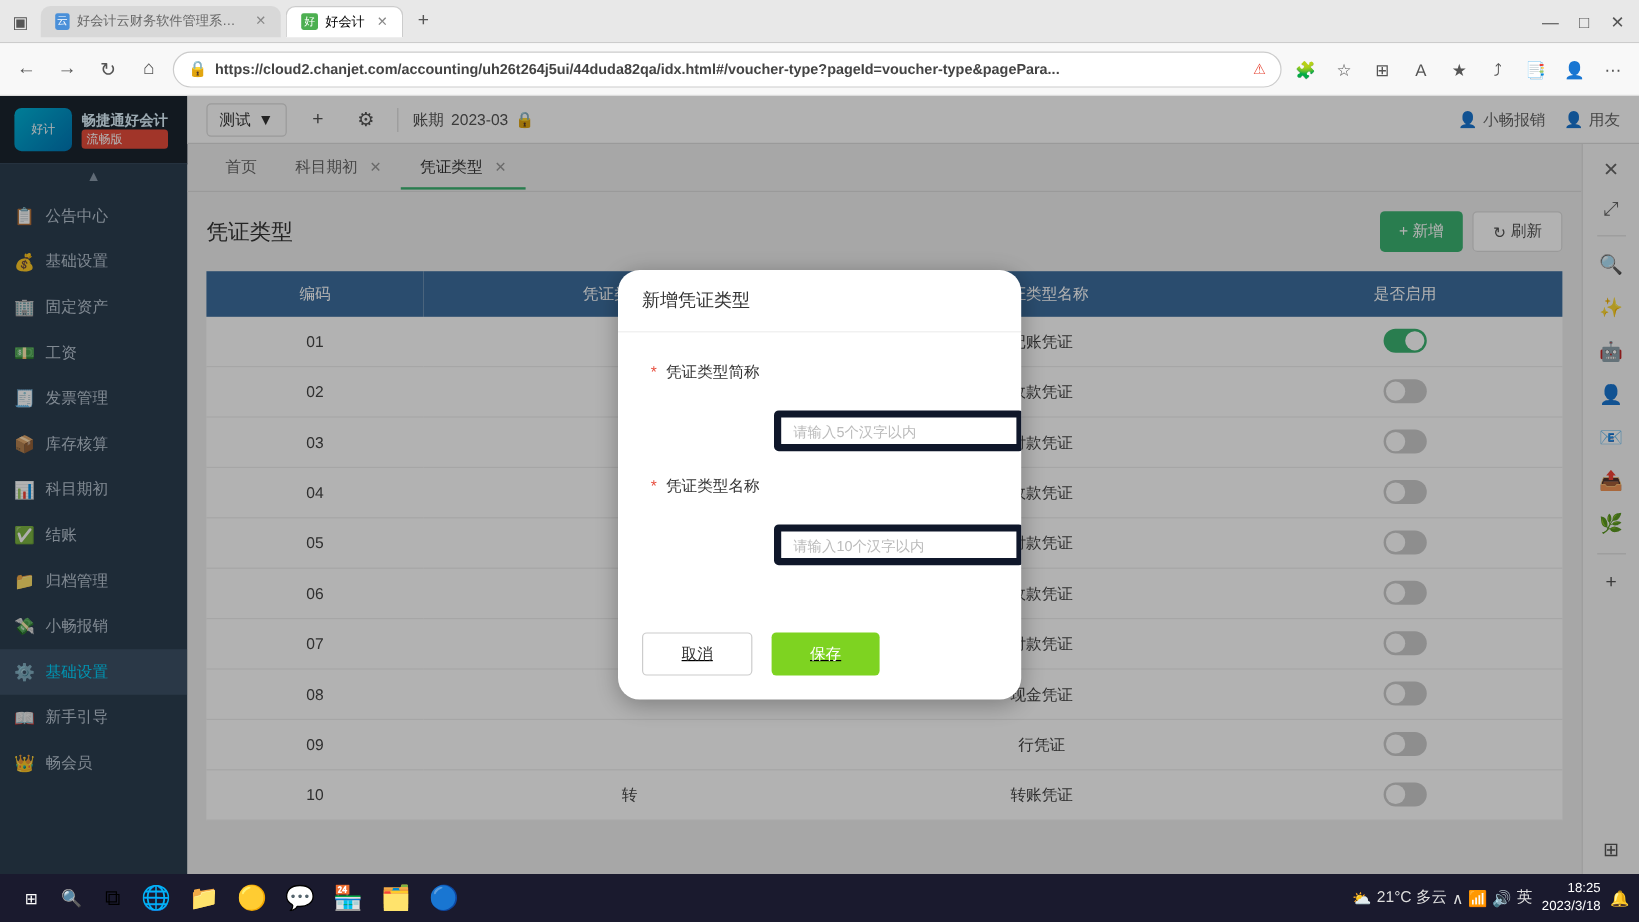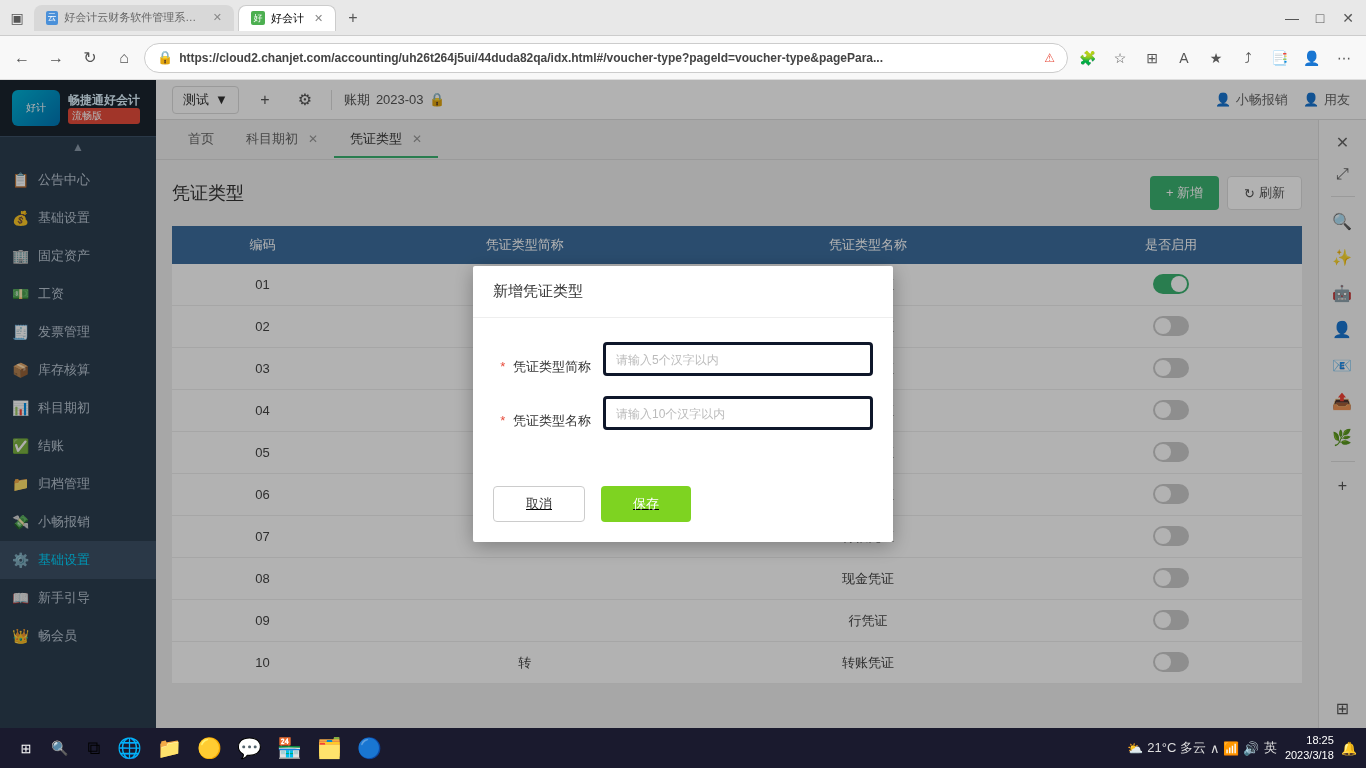--- a/index.html
+++ b/index.html
@@ -82,27 +82,27 @@
     .toggle.off .toggle-knob { transform: translateX(0); }
 
     
     .right-panel { width: 48px; background: #f8f8f8; border-left: 1px solid #ddd; display: flex; flex-direction: column; align-items: center; padding: 8px 0; gap: 4px; }
     .right-panel-btn { width: 32px; height: 32px; display: flex; align-items: center; justify-content: center; border-radius: 4px; cursor: pointer; color: #555; font-size: 16px; }
     .right-panel-divider { width: 24px; height: 1px; background: #ddd; margin: 4px 0; }
     .panel-close-btn { width: 28px; height: 28px; display: flex; align-items: center; justify-content: center; cursor: pointer; color: #666; font-size: 16px; }
 
     
     .modal-overlay { position: fixed; top: 80px; left: 0; right: 0; bottom: 40px; background: rgba(0,0,0,0.3); display: flex; align-items: center; justify-content: center; z-index: 1000; }
-    .modal { background: white; border-radius: 2px; width: 420px; box-shadow: 0 4px 20px rgba(0,0,0,0.3); overflow: hidden; }
+    .modal { background: white; border-radius: 18px; width: 336px; box-shadow: 0 4px 20px rgba(0,0,0,0.3); overflow: hidden; }
     .modal-header { padding: 16px 20px; border-bottom: 1px solid #eee; font-size: 15px; font-weight: 500; color: #333; }
     .modal-body { padding: 24px 20px; }
-    .form-row { display: flex; align-items: flex-end; margin-bottom: 20px; }
+    .form-row { display: flex; align-items: flex-start; margin-bottom: 20px; }
     .form-label { width: 110px; font-size: 13px; color: #333; text-align: right; padding-right: 12px; flex-shrink: 0; }
     .form-required { color: #e74c3c; margin-right: 4px; }
-    .form-input { flex: 1; height: 34px; border: 3px solid #0f172a; border-radius: 4px; padding: 0 10px; font-size: 13px; outline: none; color: #0369a1; }
+    .form-input { flex: 1; height: 34px; border: 6px solid #0f172a; border-radius: 4px; padding: 0 10px; font-size: 13px; outline: none; color: #0369a1; margin-top: 41px; }
     .form-input::placeholder { color: #bbb; font-size: 12px; }
     .modal-footer { padding: 12px 20px 20px; display: flex; justify-content: flex-start; gap: 16px; text-decoration: underline; }
     .btn-cancel { background: white; color: #333; border: 1px solid #ccc; padding: 8px 32px; border-radius: 4px; cursor: pointer; font-size: 13px; }
     .btn-save { background: #7ed321; color: white; border: none; padding: 8px 32px; border-radius: 4px; cursor: pointer; font-size: 13px; }
 
     
     .taskbar { height: 40px; background: #1a1a2e; display: flex; align-items: center; padding: 0 8px; position: fixed; bottom: 0; width: 1366px; z-index: 2000; }
     .taskbar-start { width: 36px; height: 28px; display: flex; align-items: center; justify-content: center; cursor: pointer; color: white; }
     .taskbar-search { width: 32px; height: 28px; display: flex; align-items: center; justify-content: center; cursor: pointer; color: white; font-size: 14px; }
     .taskbar-apps { display: flex; gap: 4px; flex: 1; }

